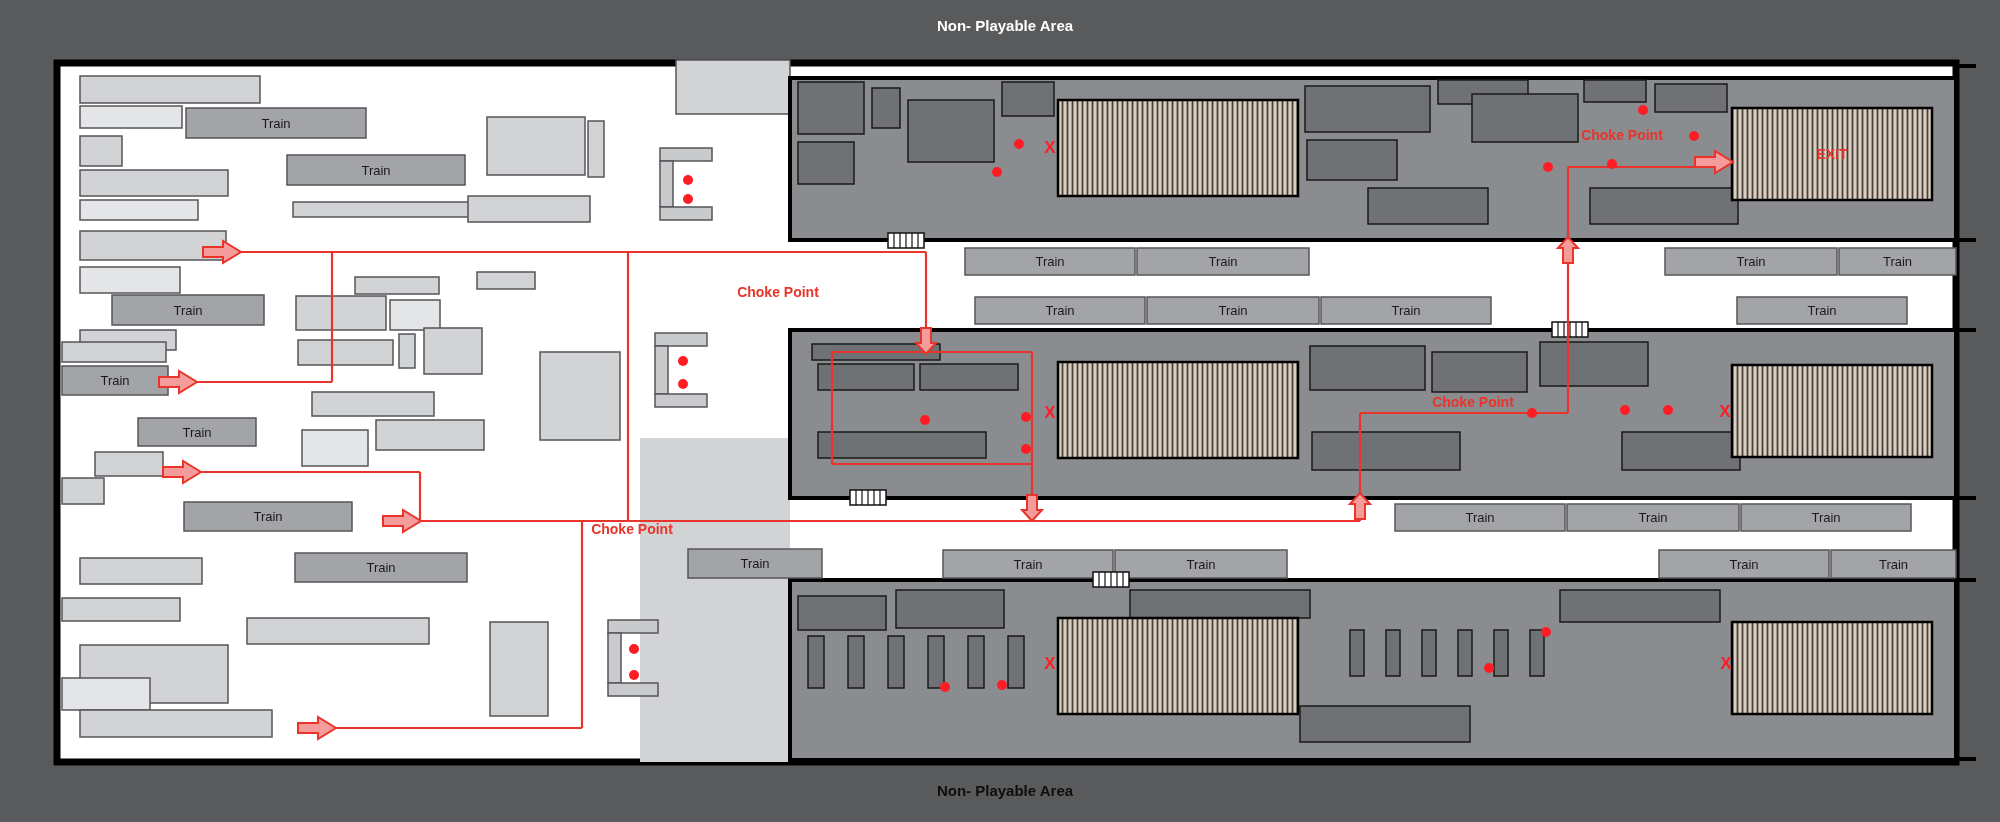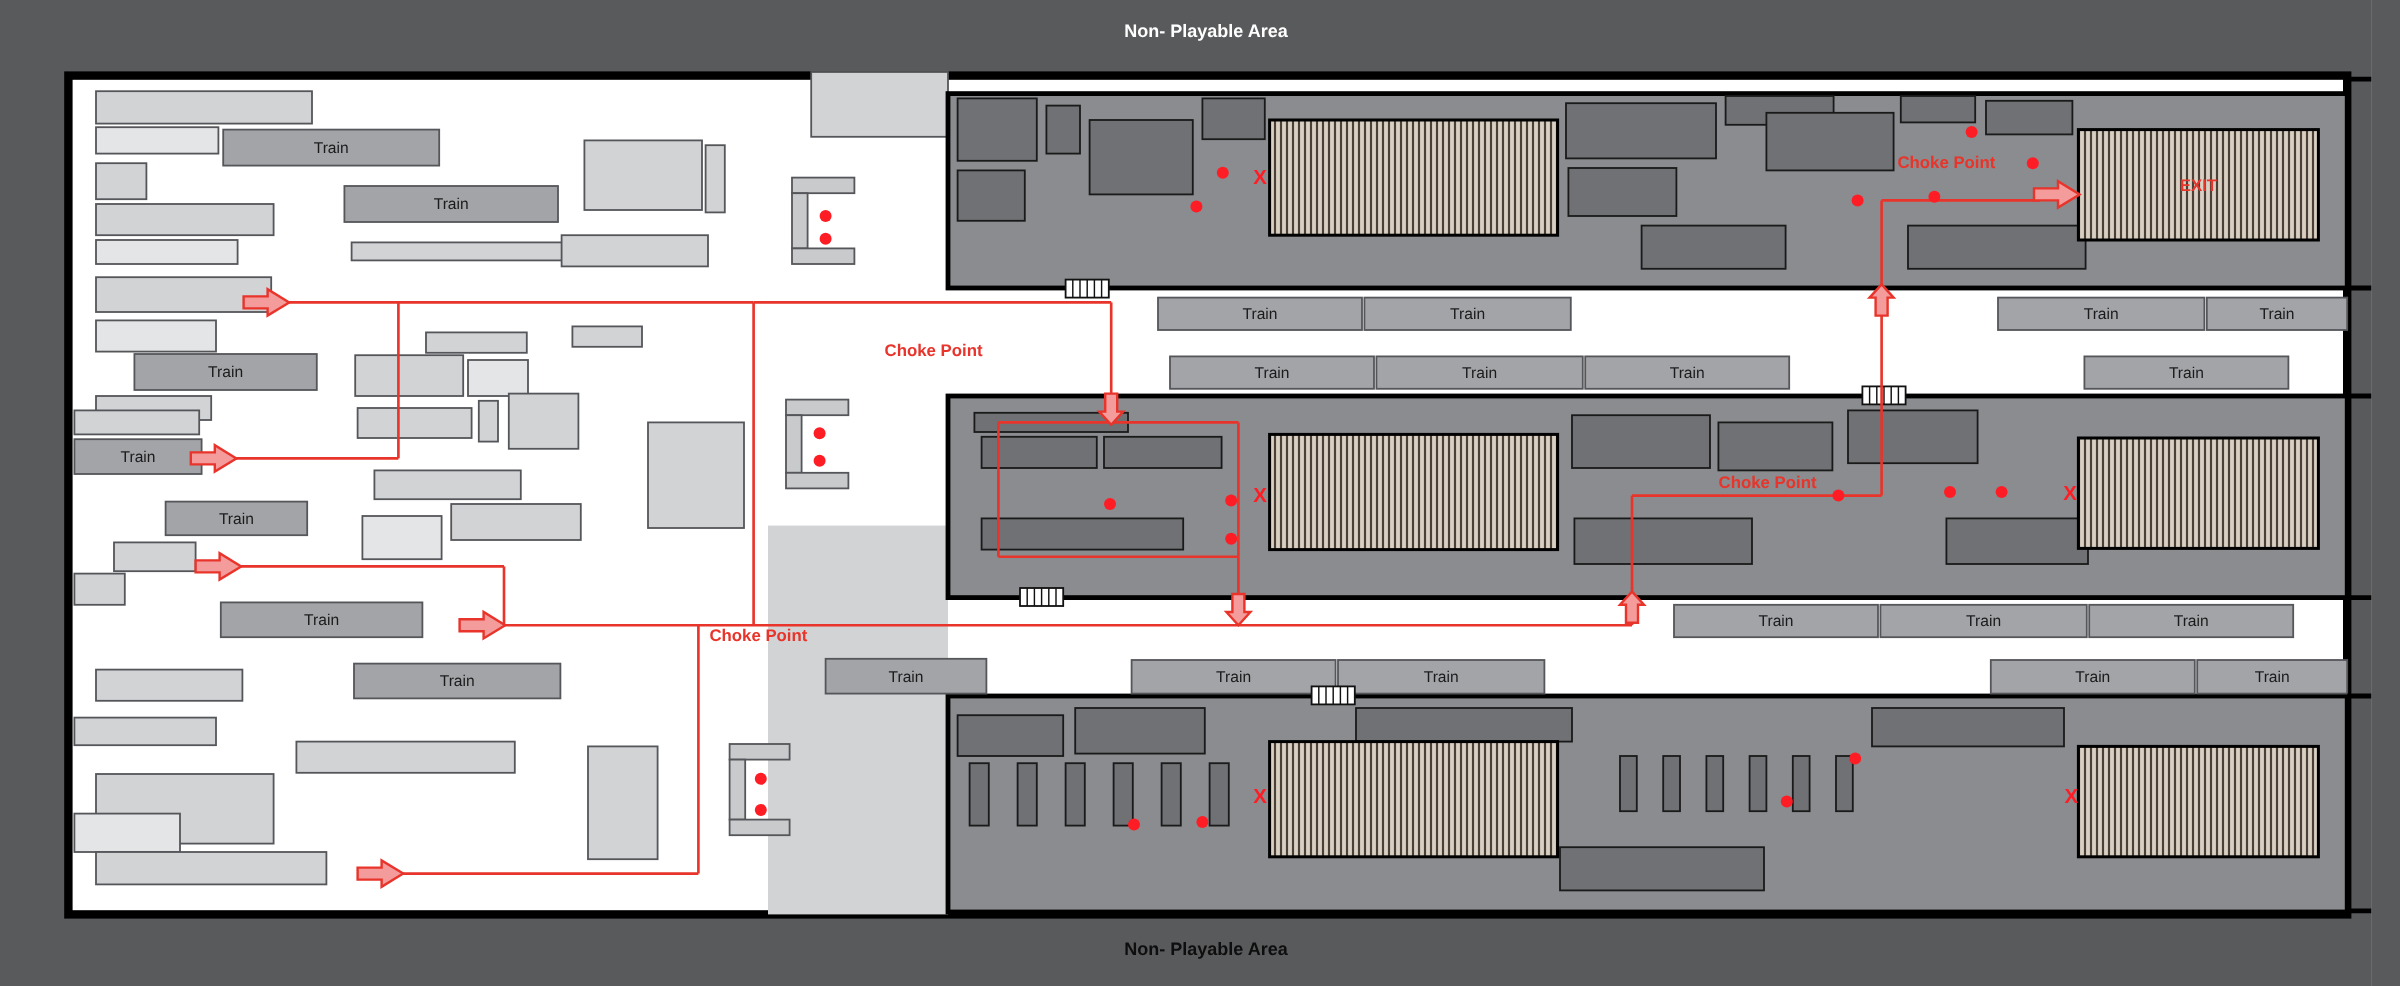--- a/index.html
+++ b/index.html
@@ -1,16 +1,16 @@
 <!DOCTYPE html>
 <html><head>
 <meta charset="utf-8">
 <style>
   html,body{margin:0;padding:0;background:#595A5C;}
-  .wrap{position:relative;width:1976px;height:822px;background:#f9a8d4;overflow:hidden;}
+  .wrap{position:relative;width:1976px;height:822px;background:#737373;overflow:hidden;}
   svg{display:block;}
   text{font-family:"Liberation Sans","DejaVu Sans",sans-serif;}
   .t-train{font-size:13px;fill:#1b1b1b;}
   .t-choke{font-size:14px;font-weight:bold;fill:#E8342A;}
   .t-np-top{font-size:15px;font-weight:bold;fill:#ffffff;}
   .t-np-bot{font-size:15px;font-weight:bold;fill:#0e0e0e;}
   .t-exit{font-size:14px;font-weight:bold;fill:#E8342A;}
   .t-x{font-size:17px;font-weight:bold;fill:#FF1D25;}
 </style>
 </head>

